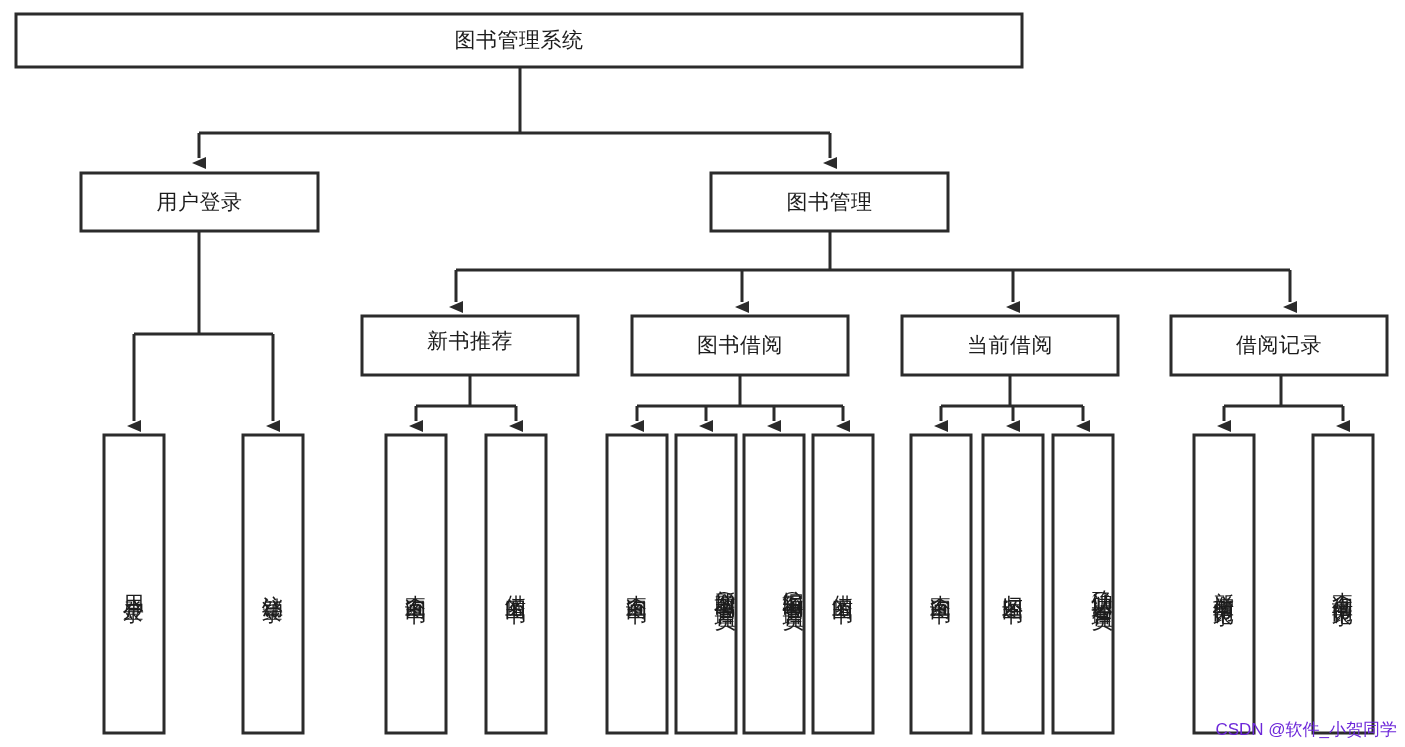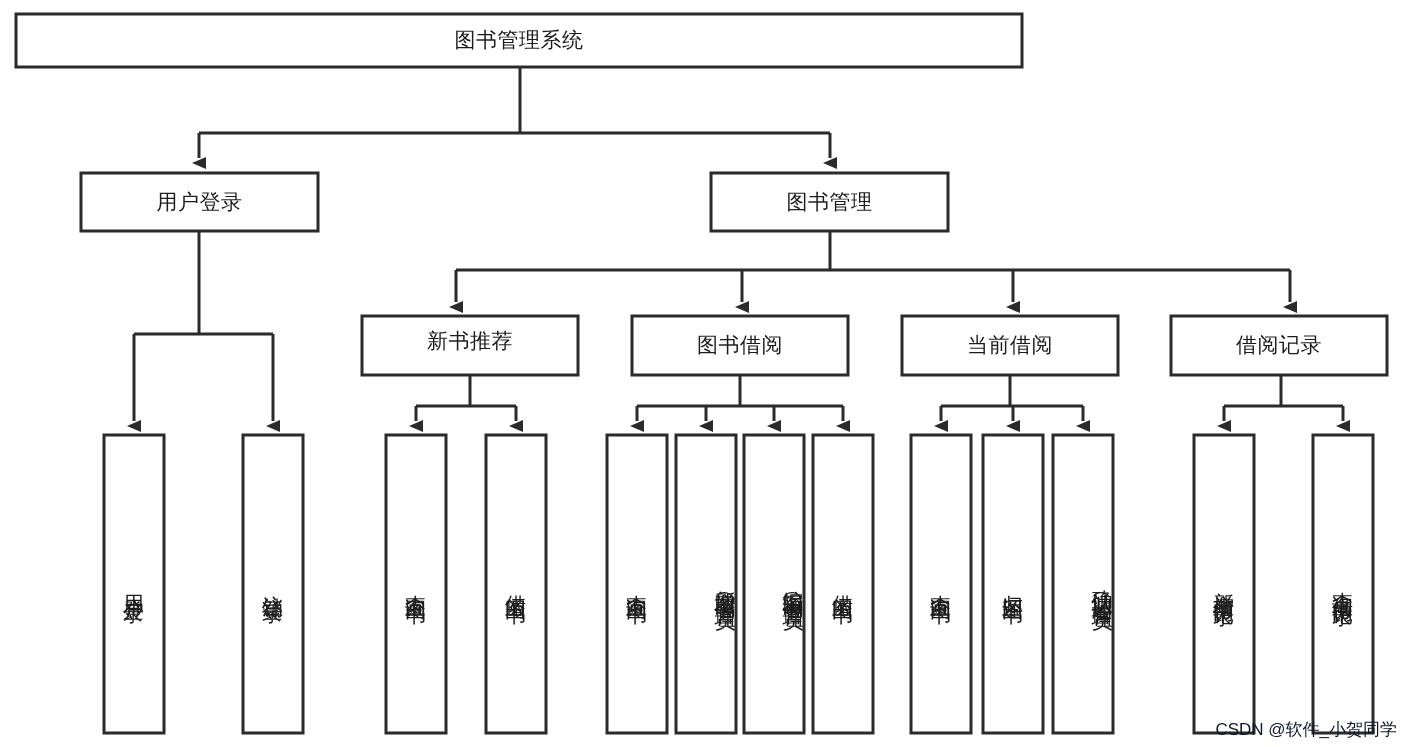--- a/index.html
+++ b/index.html
@@ -62,21 +62,21 @@
     text-orientation: upright;
     font-size: 21px;
     letter-spacing: 3px;
     line-height: 1.0;
   }
   .watermark {
     position: absolute;
     right: 8px;
     bottom: 6px;
     font-size: 17px;
-    color: #0f172a;
+    color: #6d28d9;
     font-family: "Liberation Sans", "DejaVu Sans", sans-serif;
     white-space: nowrap;
   }
 </style>
 </head>
 <body>
 
 <div id="diagram-root">
 
   <svg class="diagram-svg" viewBox="0 0 1405 747">

